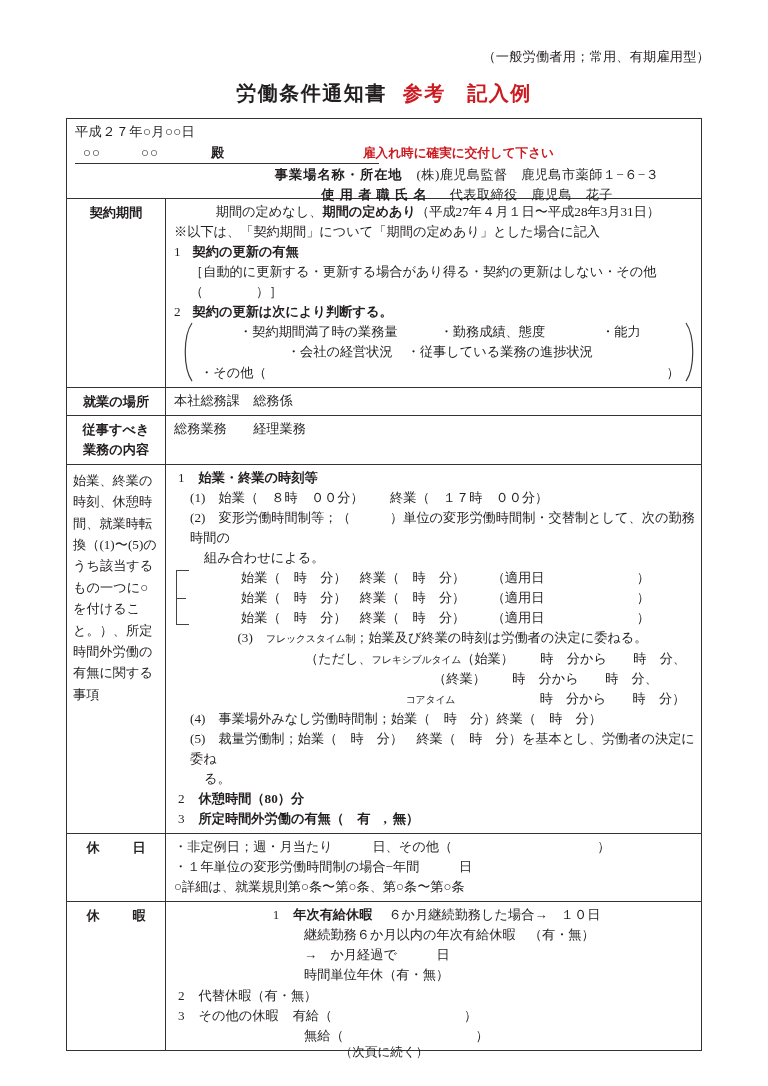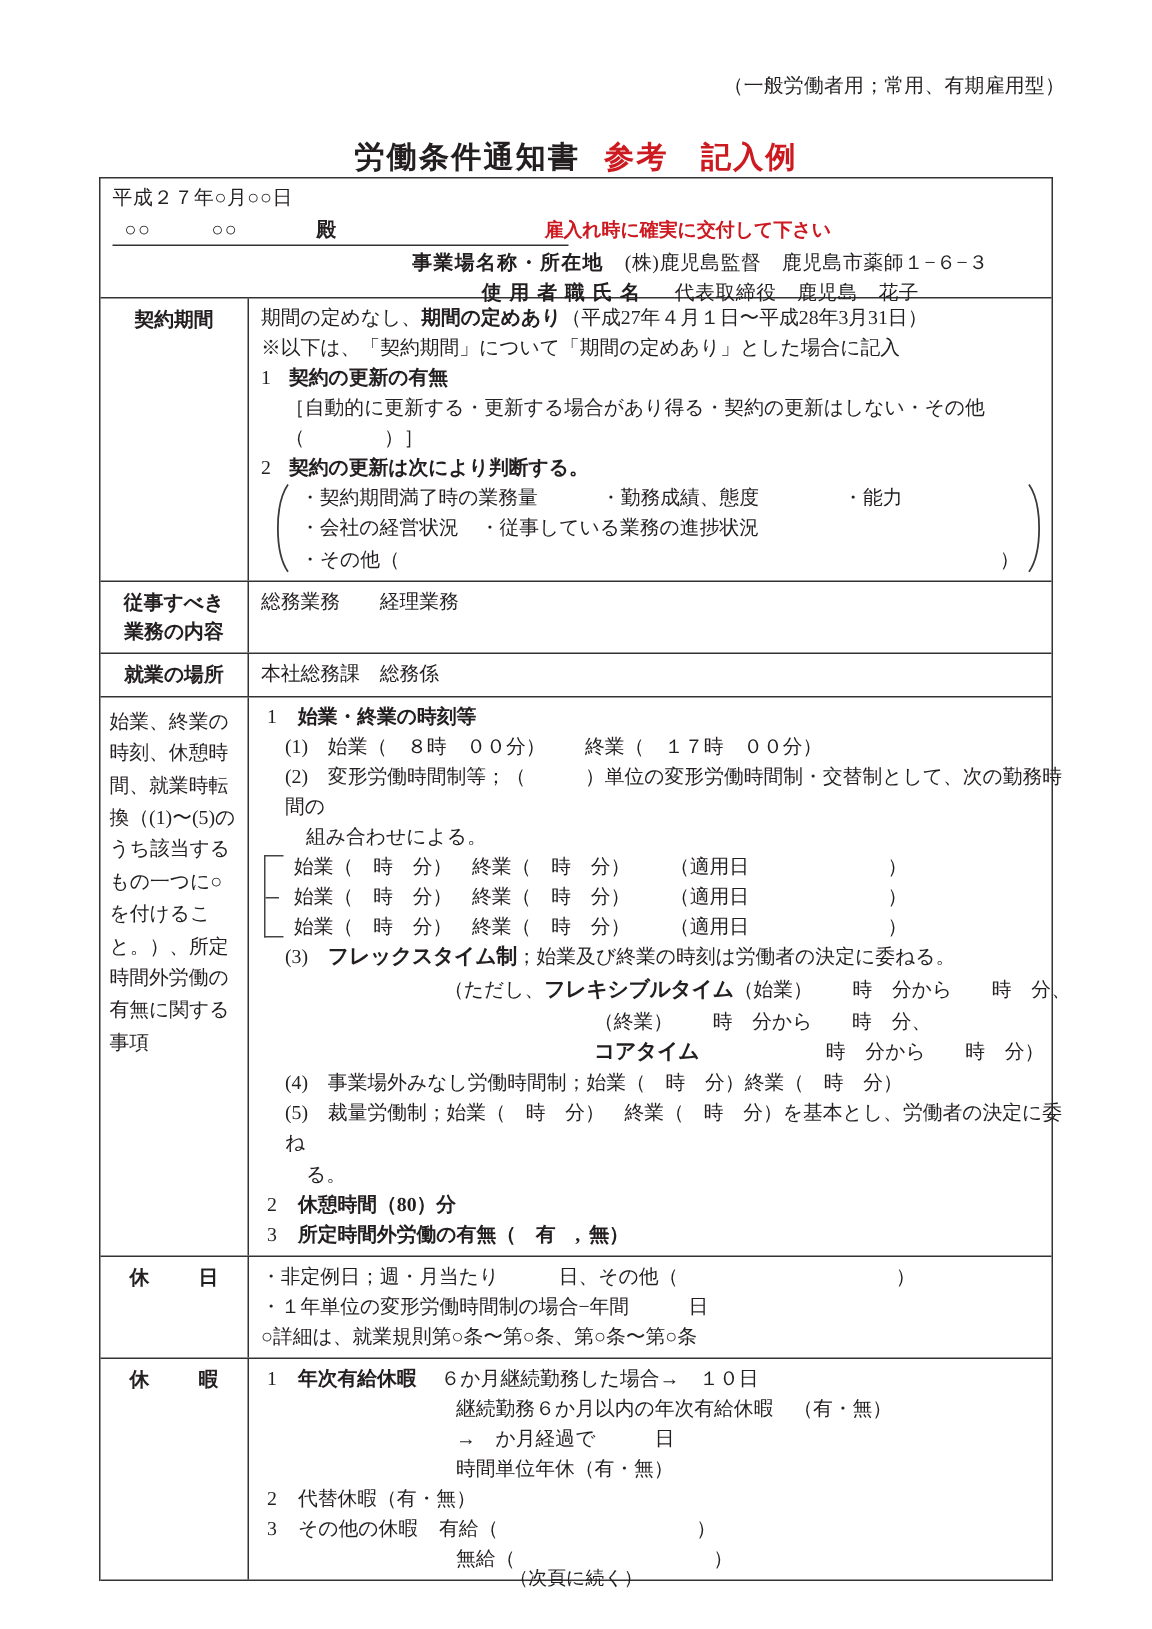--- a/index.html
+++ b/index.html
@@ -28,21 +28,21 @@
     position: absolute;
     right: 58px;
     top: 48px;
     font-size: 13.2px;
     letter-spacing: 0.2px;
     white-space: nowrap;
   }
   .title-row {
     position: absolute;
     left: 0; right: 0;
-    top: 91px;
+    top: 80px;
     text-align: center;
     white-space: nowrap;
   }
   .title-main {
     font-size: 20px;
     font-weight: bold;
     letter-spacing: 1.5px;
   }
   .title-note {
     font-size: 20px;
@@ -136,23 +136,23 @@
     font-size: 13.2px;
     text-align: center;
   }
   .hdr-emp b { font-weight: bold; letter-spacing: 1px; }
   .hdr-emp .val { margin-left: 14px; letter-spacing: 0.4px; }
 
   
   .b { font-weight: bold; }
   .ind1 { padding-left: 16px; }
   .ind2 { padding-left: 30px; }
-  .nowrap { white-space: nowrap; }
+  .nowrap { white-space: nowrap; text-align: center; }
   .strike { text-decoration: line-through; }
-  .small-kana { font-size: 14px; letter-spacing: -0.3px; font-weight: bold; }
+  .small-kana { font-size: 10px; letter-spacing: -0.3px; }
 
   
   .brace-wrap {
     position: relative;
     padding-left: 26px;
     padding-right: 22px;
   }
   .brace {
     position: absolute;
     top: 0;
@@ -248,30 +248,30 @@
               </svg>
           </span>
           <div class="nowrap"><span>・契約期間満了時の業務量</span><span style="margin-left:42px">・勤務成績、態度</span><span style="margin-left:56px">・能力</span></div>
           <div class="nowrap"><span>・会社の経営状況</span><span style="margin-left:14px">・従事している業務の進捗状況</span></div>
           <div class="nowrap"><span>・その他（</span><span style="margin-left:400px">）</span></div>
         </div>
       </div>
     </div>
 
     <div class="row">
+      <div class="cell-label">就業の場所</div>
+      <div class="cell-body">本社総務課　総務係</div>
+    </div>
+
+    <div class="row">
       <div class="cell-label">
         <div>従事すべき</div>
         <div>業務の内容</div>
       </div>
       <div class="cell-body" style="min-height:44px">総務業務　　経理業務</div>
-    </div>
-
-    <div class="row">
-      <div class="cell-label">就業の場所</div>
-      <div class="cell-body">本社総務課　総務係</div>
     </div>
 
     <div class="row">
       <div class="cell-label" style="font-weight:normal; text-align:left; padding:5px 5px 5px 6px; line-height:1.62;">始業、終業の時刻、休憩時間、就業時転換（(1)〜(5)のうち該当するもの一つに○を付けること。）、所定時間外労働の有無に関する事項</div>
       <div class="cell-body">
         <div><span style="margin-left:4px">1</span><span class="b" style="margin-left:14px">始業・終業の時刻等</span></div>
         <div class="ind1">(1)　始業（　８時　００分）　　終業（　１７時　００分）</div>
         <div class="ind1">(2)　変形労働時間制等；（　　　）単位の変形労働時間制・交替制として、次の勤務時間の</div>
         <div class="ind2">組み合わせによる。</div>
 

